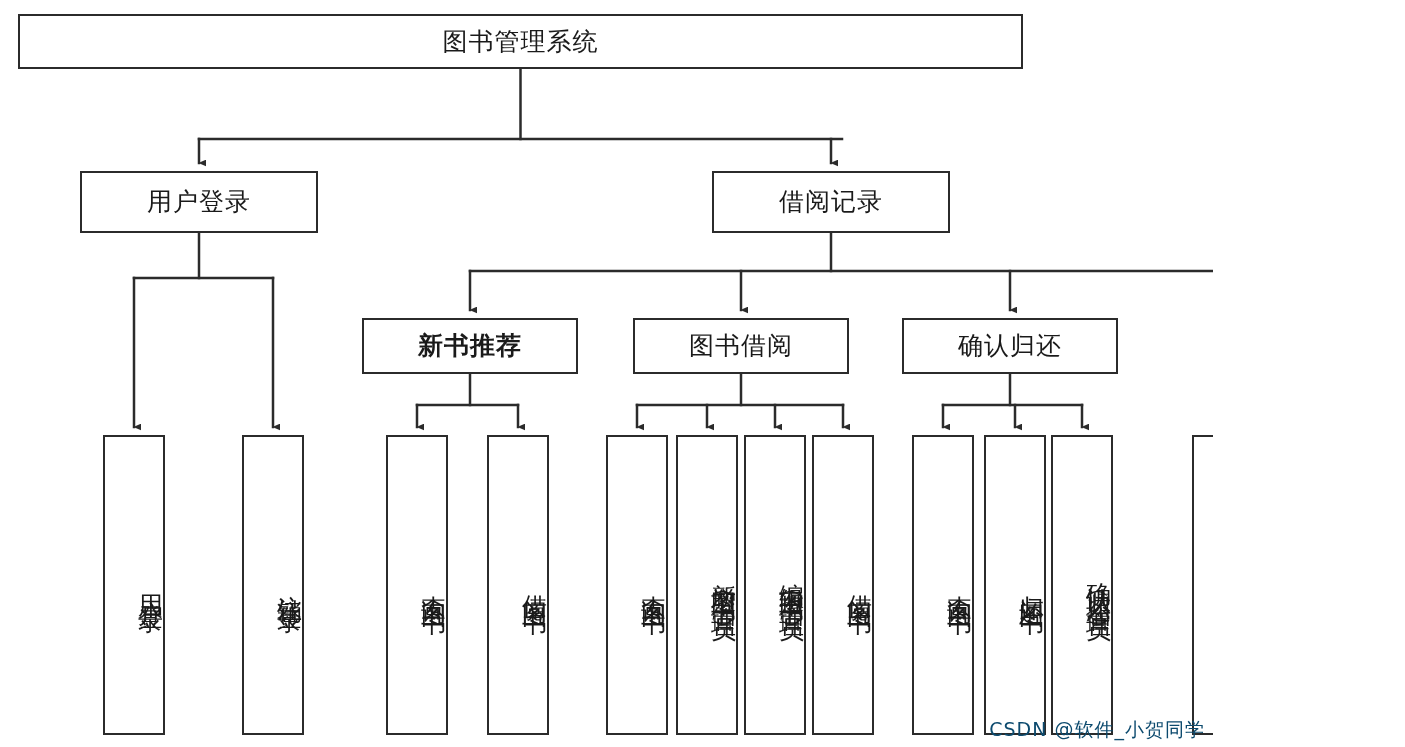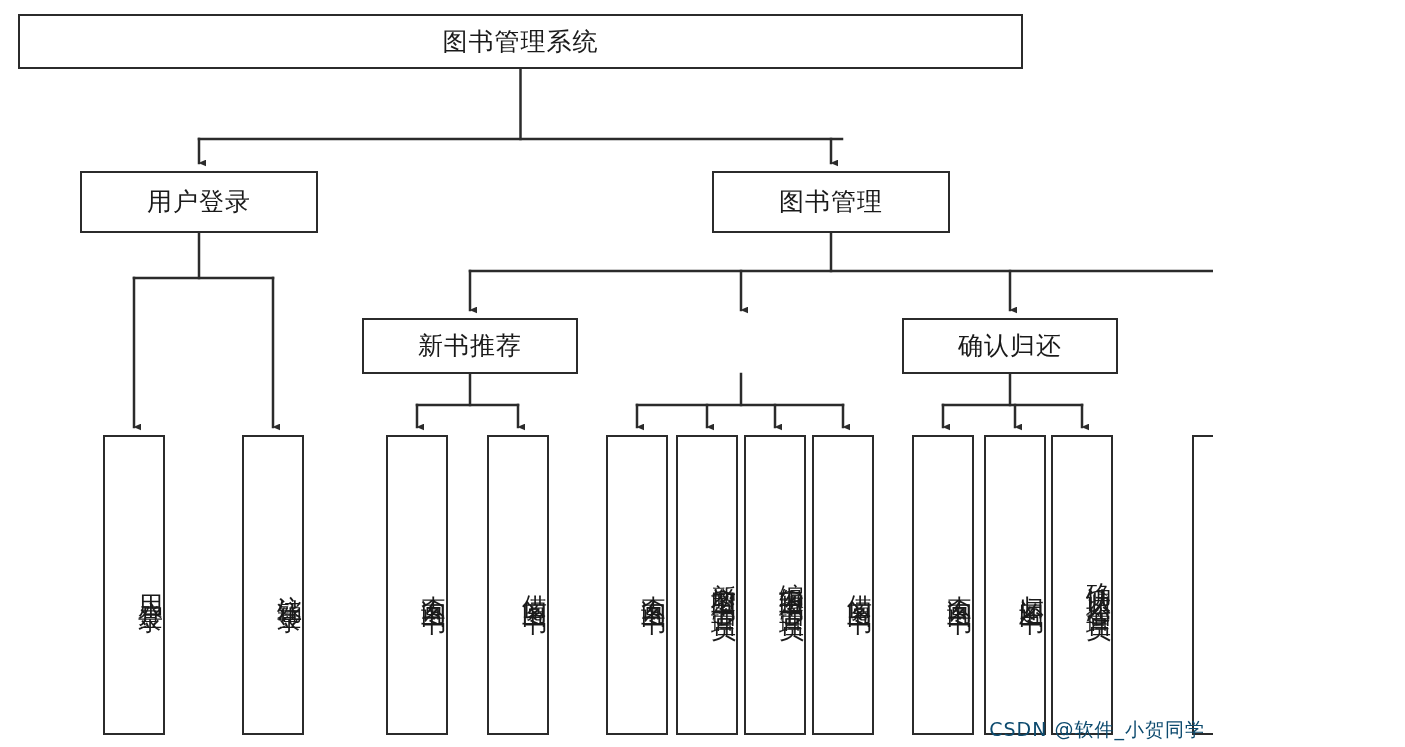--- a/index.html
+++ b/index.html
@@ -124,23 +124,24 @@
       <path d="M 1279 374 L 1279 405"></path>
       <path d="M 1223 405 L 1338 405"></path>
       <path d="M 1223 405 L 1223 427" marker-end="url(#arrowhead)"></path>
       <path d="M 1338 405 L 1338 427" marker-end="url(#arrowhead)"></path>
     </g>
   </svg>
 
   <div class="node horiz root" id="node-root" style="left: 18px; top: 14px; width: 1005px; height: 55px;">图书管理系统</div>
 
   <div class="node horiz" style="left: 80px; top: 171px; width: 238px; height: 62px;">用户登录</div>
-  <div class="node horiz" style="left: 712px; top: 171px; width: 238px; height: 62px;">图书管理</div>
+  <div class="node horiz" style="left: 712px; top: 171px; width: 238px; height: 62px;">借阅记录</div>
 
-  <div class="node horiz" style="left: 362px; top: 318px; width: 216px; height: 56px;">新书推荐</div>
+  <div class="node horiz" style="left: 362px; top: 318px; width: 216px; height: 56px; font-weight: bold;">新书推荐</div>
+  <div class="node horiz" style="left: 633px; top: 318px; width: 216px; height: 56px;">图书借阅</div>
   <div class="node horiz" style="left: 902px; top: 318px; width: 216px; height: 56px;">确认归还</div>
 
   <div class="node vert" style="left: 103px; top: 435px; width: 62px; height: 300px;">
     <span class="vtext">用户登录</span>
   </div>
   <div class="node vert" style="left: 242px; top: 435px; width: 62px; height: 300px;">
     <span class="vtext">注销登录</span>
   </div>
   <div class="node vert" style="left: 386px; top: 435px; width: 62px; height: 300px;">
     <span class="vtext">查询图书</span>

